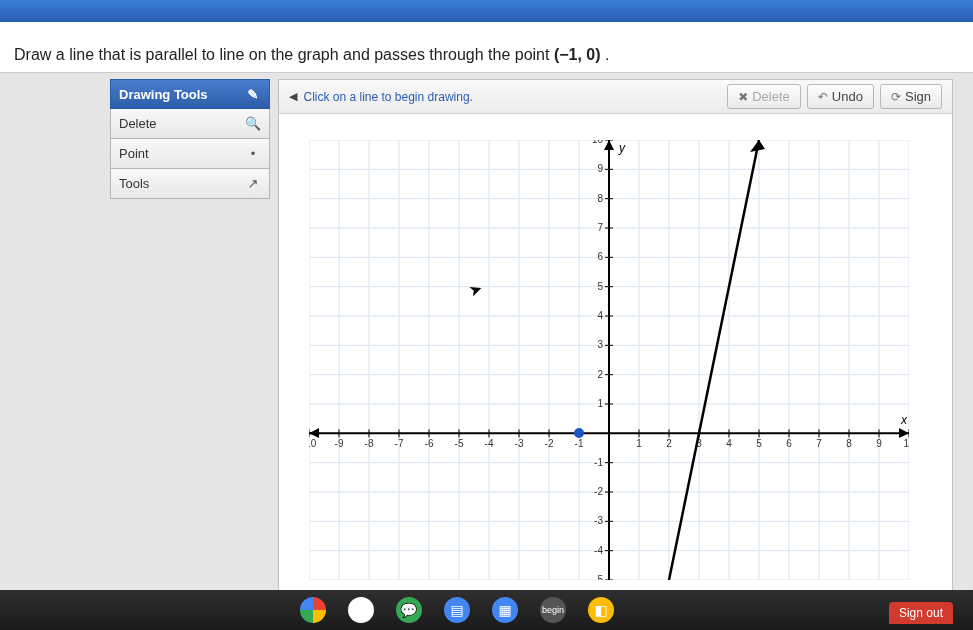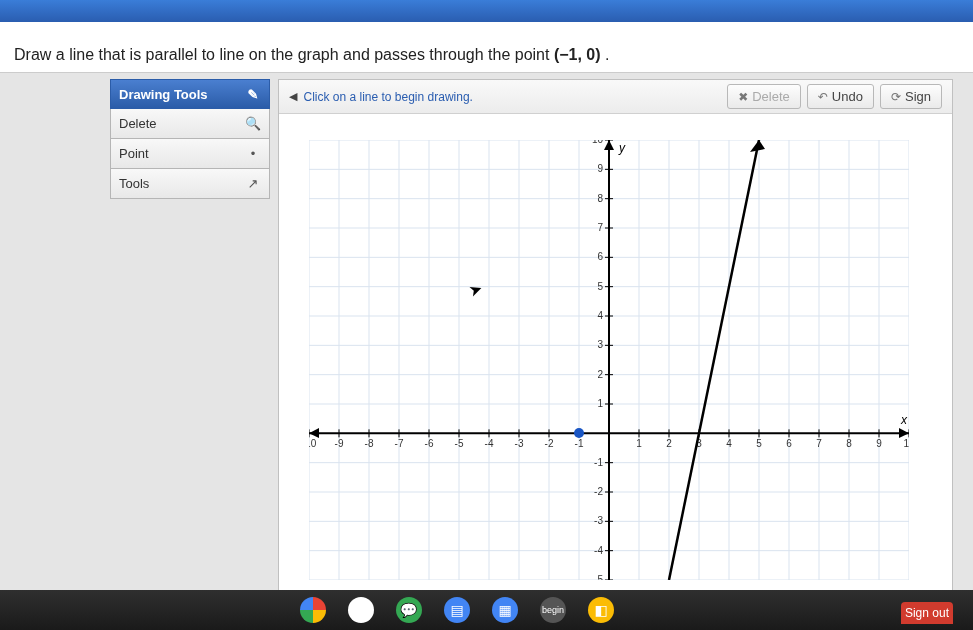--- a/index.html
+++ b/index.html
@@ -126,21 +126,21 @@
     font-size: 14px;
     color: #fff;
   }
   .signout {
     position: absolute;
     right: 20px;
     bottom: 6px;
     background: #d13b2e;
     color: #fff;
     font-size: 12px;
-    padding: 4px 4px;
+    padding: 4px 10px;
     border-radius: 4px 4px 0 0;
   }
   .cursor-arrow {
     position: absolute;
     font-size: 16px;
     color: #000;
     transform: rotate(-20deg);
   }
 </style>
 </head>

